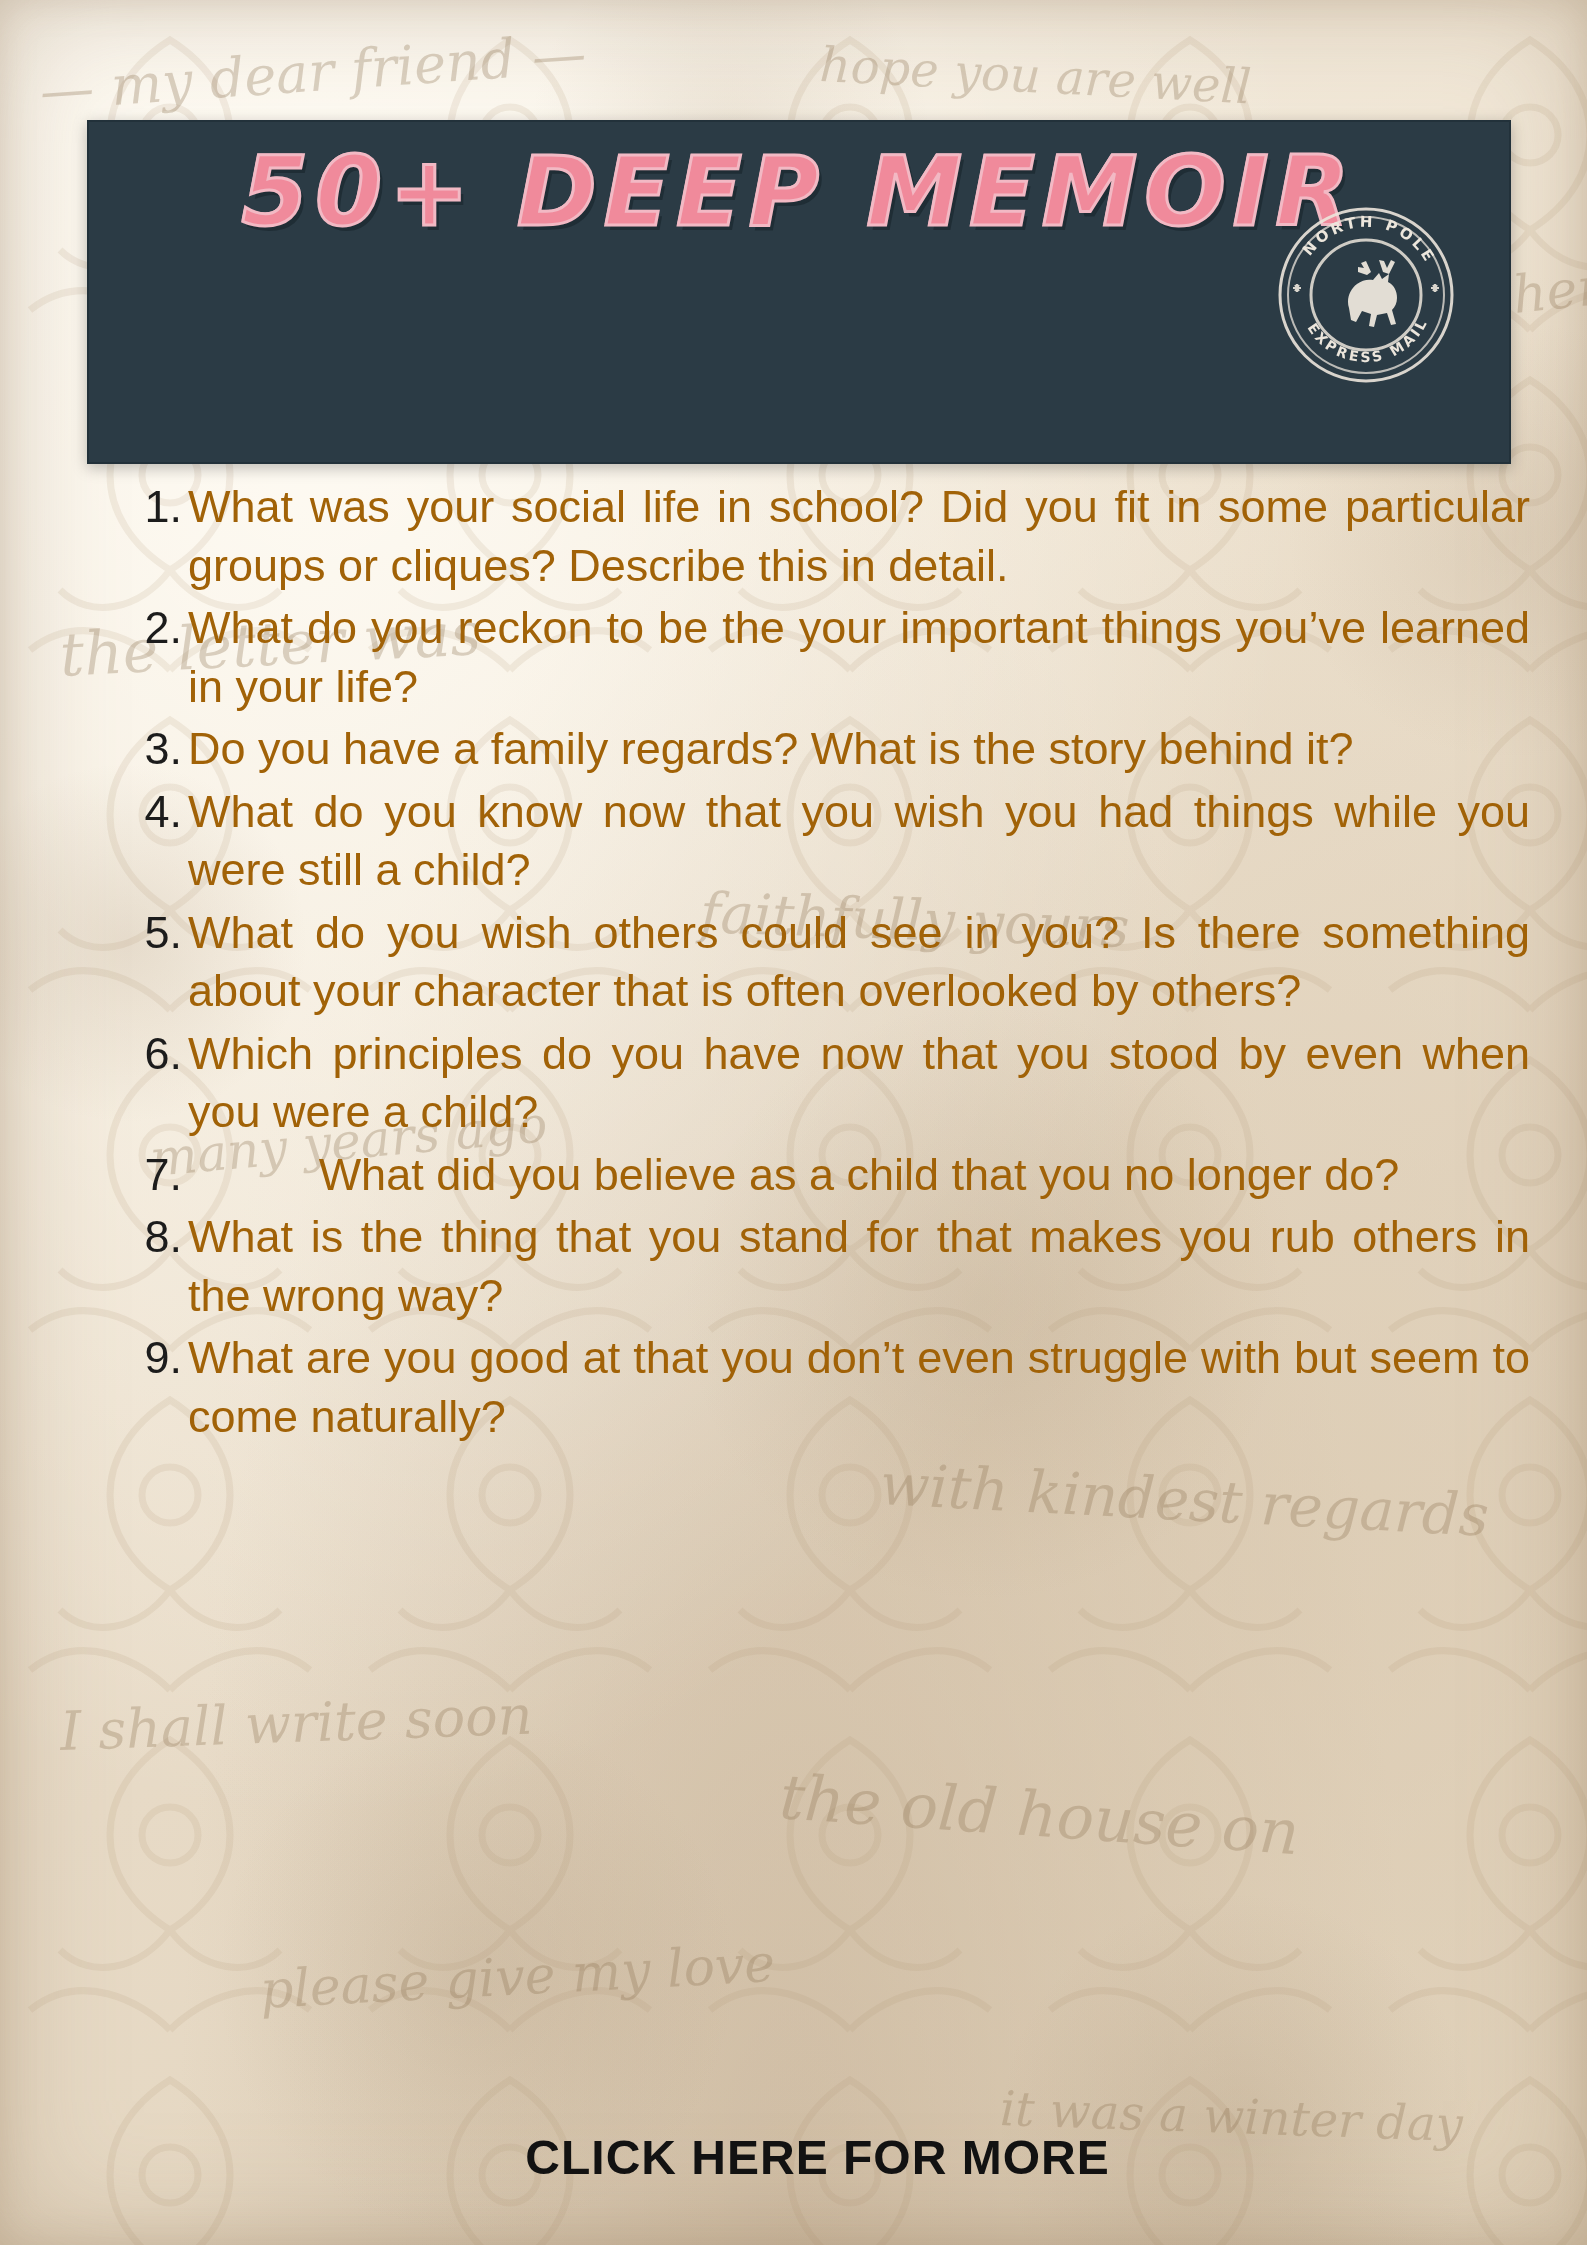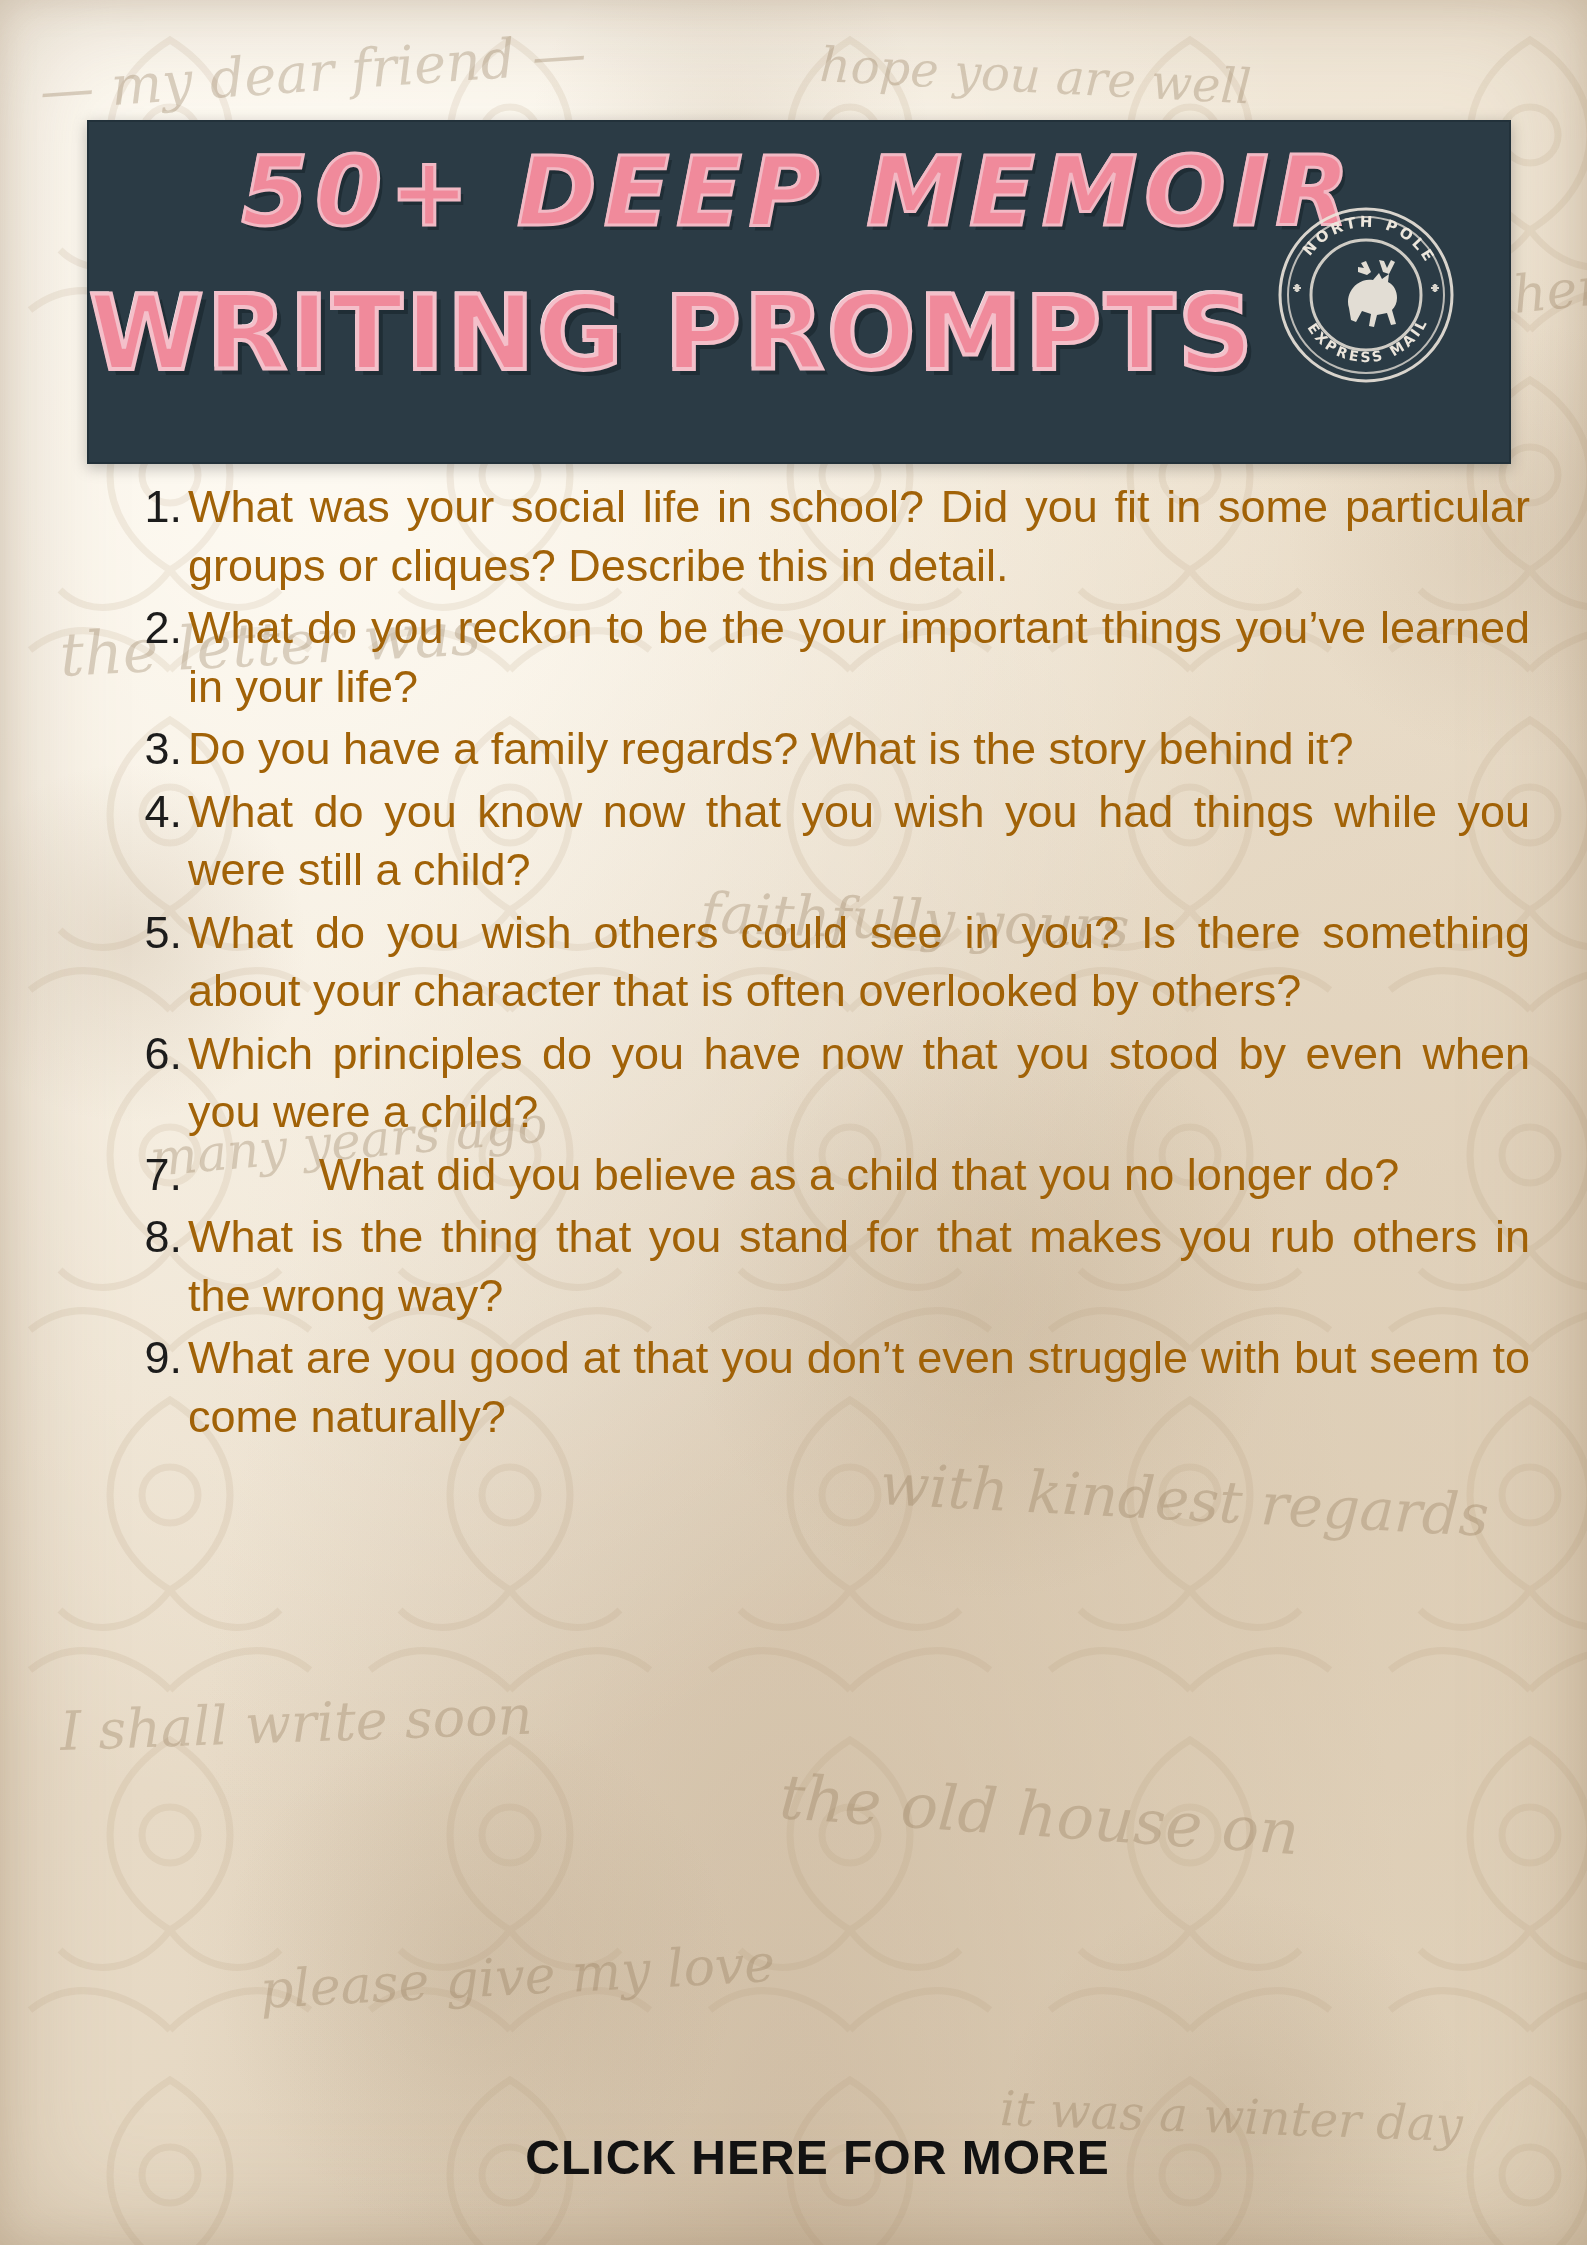--- a/index.html
+++ b/index.html
@@ -212,21 +212,20 @@
   <span style="left:260px; top:1960px; font-size:52px; transform:rotate(-3deg);">please give my love</span>
   <span style="left:1000px;top:2080px; font-size:48px; transform:rotate(2deg);">it was a winter day</span>
   <span style="left:120px; top:340px;  font-size:46px; transform:rotate(5deg);">ever your own</span>
 </div>
 
 <div class="paper-edges"></div>
 
 <div class="banner">
   <div class="banner-inner">
     <div class="title-line1">50+ DEEP MEMOIR</div>
-    <div class="title-line2">WRITING PROMPTS</div>
 
     <div class="stamp">
       <svg width="190" height="190" viewBox="0 0 190 190" xmlns="http://www.w3.org/2000/svg">
         <defs>
           <path id="arcTop" d="M 95,95 m -68,0 a 68,68 0 1,1 136,0" fill="none"></path>
           <path id="arcBot" d="M 28,95 a 67,67 0 0,0 134,0" fill="none"></path>
         </defs>
         <circle cx="95" cy="95" r="86" fill="none" stroke="#ece6dc" stroke-width="3" opacity="0.9"></circle>
         <circle cx="95" cy="95" r="78" fill="none" stroke="#ece6dc" stroke-width="2" opacity="0.75"></circle>
         <circle cx="95" cy="95" r="55" fill="none" stroke="#ece6dc" stroke-width="3" opacity="0.85"></circle>

